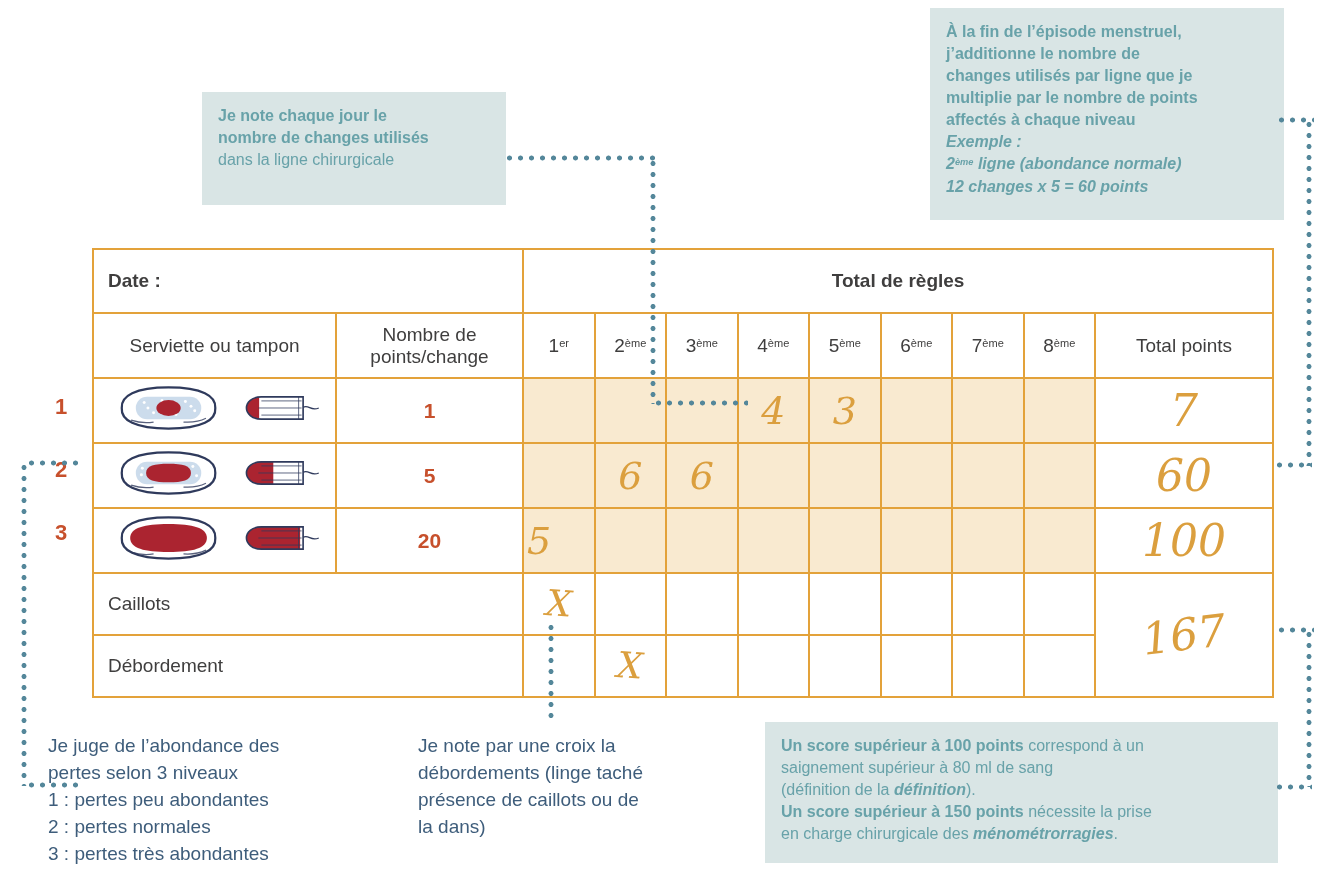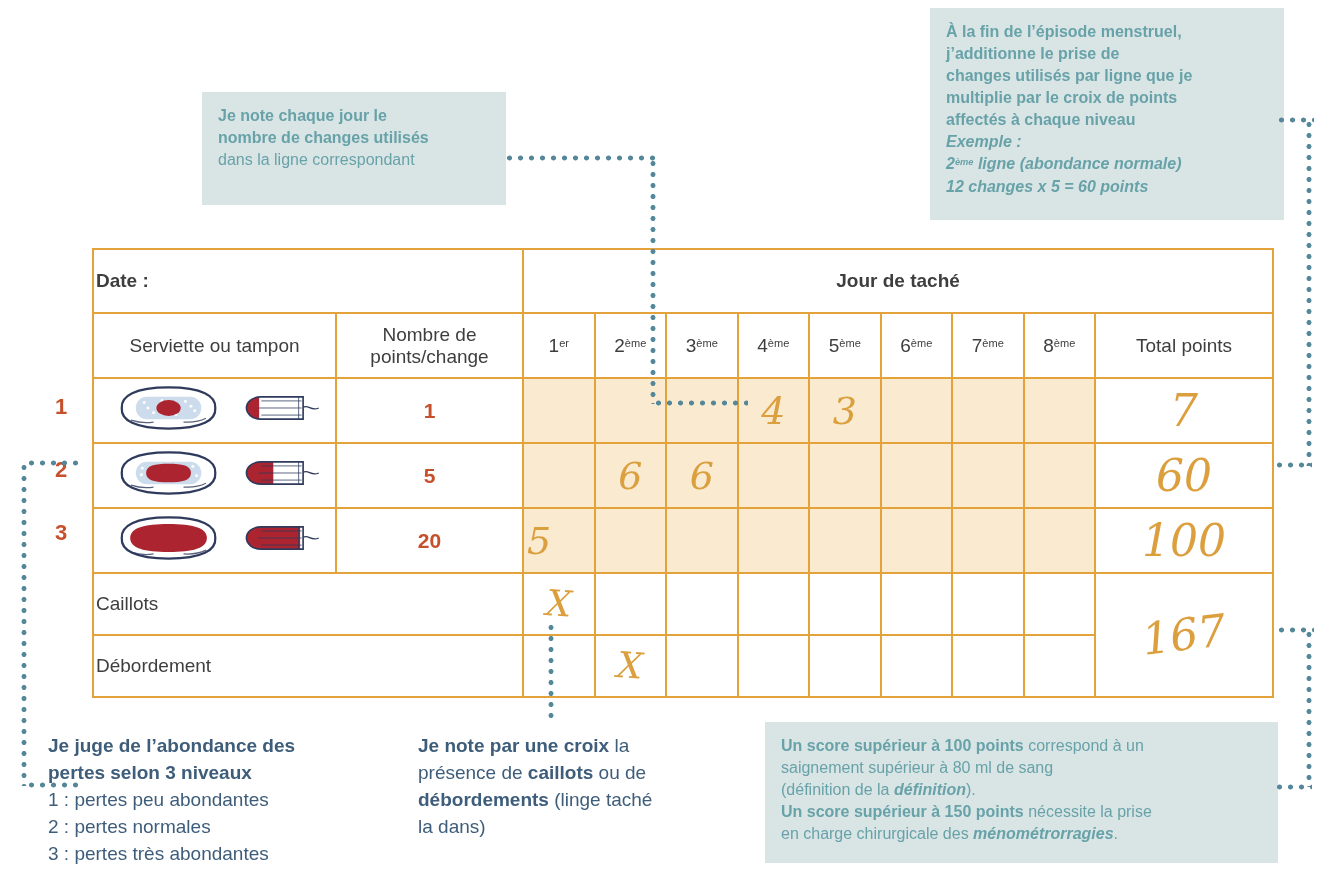--- a/index.html
+++ b/index.html
@@ -24,29 +24,29 @@
   .callout{position:absolute;background:var(--teal-bg);color:var(--teal-text);
            font-size:16px;line-height:1.38;padding:13px 16px;}
   .callout .b{font-weight:700;}
   .callout .i{font-style:italic;}
   #box-tl{left:202px;top:92px;width:304px;height:113px;}
   #box-tr{left:930px;top:8px;width:354px;height:212px;font-weight:700;}
   #box-br{left:765px;top:722px;width:513px;height:141px;}
   .navy-text{position:absolute;color:var(--navy);font-size:19px;line-height:1.42;}
   #text-bl{left:48px;top:733px;width:300px;}
   #text-bm{left:418px;top:733px;width:270px;}
-  .navy-text .b{font-weight:700;}
+  .navy-text .b{font-weight:400;}
 
   sup{font-size:0.58em;vertical-align:0.45em;letter-spacing:0;}
 
   
   table{position:absolute;left:92px;top:248px;width:1180px;border-collapse:collapse;table-layout:fixed;}
   td{border:2px solid var(--orange);text-align:center;vertical-align:middle;
      color:var(--charcoal);font-size:19px;padding:0;overflow:hidden;}
-  td.left{text-align:left;padding-left:2px;}
+  td.left{text-align:left;padding-left:14px;}
   td.bold{font-weight:700;}
   td.peach{background:var(--peach);}
   td.points{color:var(--redorange);font-weight:700;font-size:21px;}
   .hand{font-family:"DejaVu Serif",serif;font-style:italic;color:var(--hand);font-weight:400;}
   td .hand{font-size:38px;line-height:1;}
   td .hand-total{font-size:44px;}
   td .hand-grand{font-size:44px;display:inline-block;transform:rotate(-7deg);}
   td .mark{font-size:36px;display:inline-block;transform:rotate(4deg);}
   td.cell-left{text-align:left;padding-left:3px;}
   .icon-pair{display:inline-flex;align-items:center;gap:10px;}
@@ -63,28 +63,28 @@
       background-size:6px 11px;background-repeat:repeat-y;background-position:center top;}
 </style>
 </head>
 <body>
 
 <div class="canvas">
 
   <div class="callout" id="box-tl">
     <div class="b">Je note chaque jour le</div>
     <div class="b">nombre de changes utilisés</div>
-    <div>dans la ligne correspondant</div>
+    <div>dans la ligne chirurgicale</div>
   </div>
 
   <div class="callout" id="box-tr">
     <div>À la fin de l’épisode menstruel,</div>
-    <div>j’additionne le prise de</div>
+    <div>j’additionne le nombre de</div>
     <div>changes utilisés par ligne que je</div>
-    <div>multiplie par le croix de points</div>
+    <div>multiplie par le nombre de points</div>
     <div>affectés à chaque niveau</div>
     <div class="i">Exemple :</div>
     <div class="i"><span>2</span><sup>ème</sup><span> ligne (abondance normale)</span></div>
     <div class="i">12 changes x 5 = 60 points</div>
   </div>
 
   <table>
     <colgroup>
       <col style="width:243px">
         <col style="width:187px">
@@ -94,21 +94,21 @@
         <col style="width:71.5px">
       <col style="width:71.5px">
         <col style="width:71.5px">
         <col style="width:71.5px">
         <col style="width:71.5px">
       <col style="width:178px">
     </colgroup>
     <tbody>
         <tr style="height:64px">
       <td colspan="2" class="left bold">Date :</td>
-      <td colspan="9" class="bold">Jour de taché</td>
+      <td colspan="9" class="bold">Total de règles</td>
     </tr>
     <tr style="height:65px">
       <td>Serviette ou tampon</td>
       <td>
         <div>Nombre de</div>
         <div>points/change</div>
       </td>
       <td><span>1</span><sup>er</sup></td>
       <td><span>2</span><sup>ème</sup></td>
       <td><span>3</span><sup>ème</sup></td>
@@ -264,22 +264,22 @@
   <div class="navy-text" id="text-bl">
     <div class="b">Je juge de l’abondance des</div>
     <div class="b">pertes selon 3 niveaux</div>
     <div>1 : pertes peu abondantes</div>
     <div>2 : pertes normales</div>
     <div>3 : pertes très abondantes</div>
   </div>
 
   <div class="navy-text" id="text-bm">
     <div><span class="b">Je note par une croix</span><span> la</span></div>
+    <div><span class="b">débordements</span><span> (linge taché</span></div>
     <div><span>présence de </span><span class="b">caillots</span><span> ou de</span></div>
-    <div><span class="b">débordements</span><span> (linge taché</span></div>
     <div>la dans)</div>
   </div>
 
   <div class="callout" id="box-br">
     <div><span class="b">Un score supérieur à 100 points</span><span> correspond à un</span></div>
     <div>saignement supérieur à 80 ml de sang</div>
     <div><span>(définition de la </span><span class="b i">définition</span><span>).</span></div>
     <div><span class="b">Un score supérieur à 150 points</span><span> nécessite la prise</span></div>
     <div><span>en charge chirurgicale des </span><span class="b i">ménométrorragies</span><span>.</span></div>
   </div>

